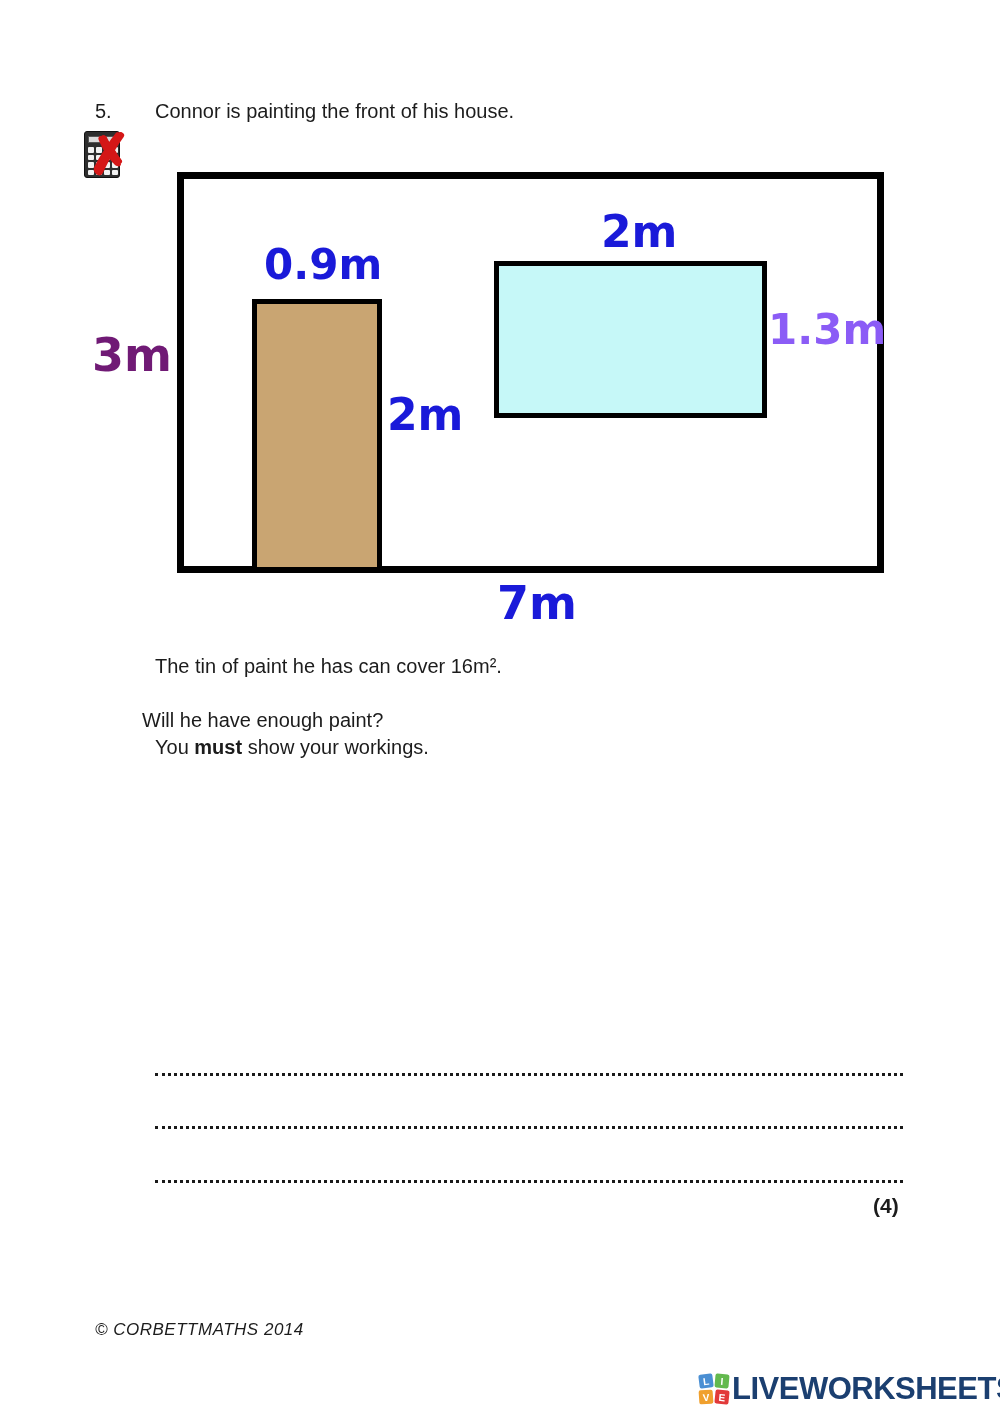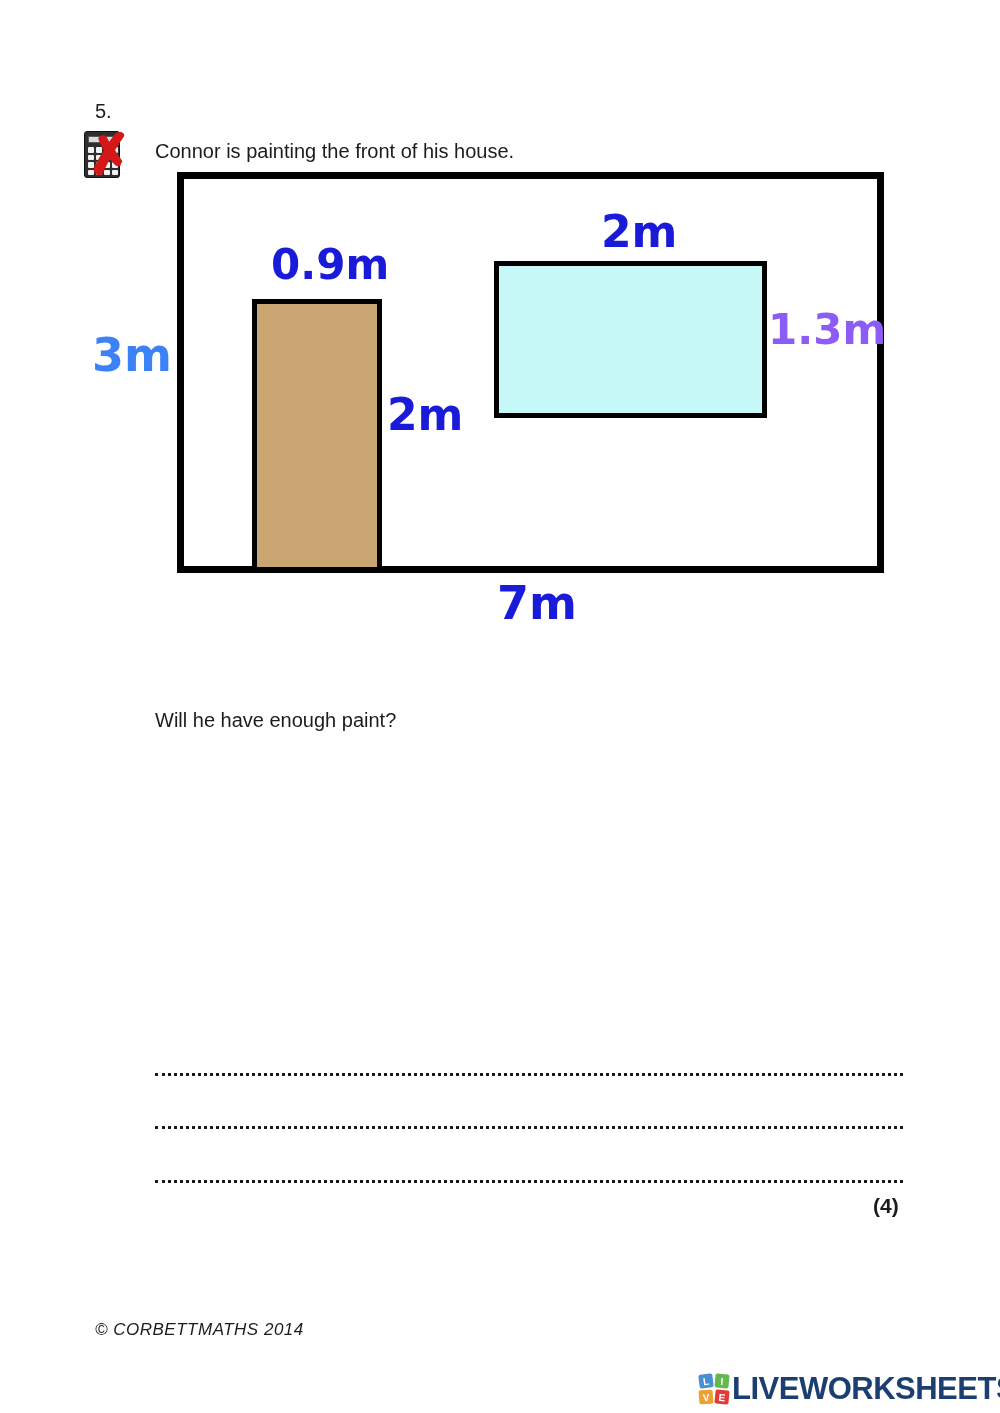--- a/index.html
+++ b/index.html
@@ -7,21 +7,21 @@
   body { font-family: "Liberation Sans", sans-serif; }
   .page {
     position: relative;
     width: 1000px;
     height: 1413px;
     background: #ffffff;
     overflow: hidden;
   }
   .abs { position: absolute; }
   .qnum { font-size: 20px; color: #1c1c1c; }
-  .qtext { font-size: 20px; color: #1c1c1c; margin-top: 40px; }
+  .qtext { font-size: 20px; color: #1c1c1c; }
 
   
   .calc {
     left: 84px; top: 131px; width: 36px; height: 47px;
     background: #2e2e2e; border-radius: 3px; border: 1px solid #111;
   }
   .calc-screen {
     position: absolute; left: 3px; top: 4px; width: 29px; height: 7px;
     background: #dcdcdc; border: 1px solid #555;
   }
@@ -49,21 +49,21 @@
   }
   .window {
     left: 494px; top: 261px; width: 273px; height: 157px;
     border: 5px solid #000;
   }
   .dim {
     font-family: "DejaVu Sans", sans-serif;
     font-weight: 700; line-height: 1;
   }
   .dim-3m   { left: 92px;  top: 332px; font-size: 46px; }
-  .dim-09m  { left: 271px; top: 244px; font-size: 42px; }
+  .dim-09m  { left: 264px; top: 244px; font-size: 42px; }
   .dim-2mw  { left: 601px; top: 210px; font-size: 44px; }
   .dim-2md  { left: 387px; top: 393px; font-size: 44px; }
   .dim-13m  { left: 768px; top: 309px; font-size: 42px; }
   .dim-7m   { left: 489px; top: 580px; font-size: 46px; }
 
   .bodytext { font-size: 20px; color: #1c1c1c; }
 
   .answer-line {
     left: 155px; width: 748px; height: 15px;
     border-bottom: 3px dotted #1a1a1a;
@@ -121,28 +121,32 @@
         <span></span>
         <span></span>
     </div>
   </div>
   <div class="abs no-calc-x">✗</div>
 
   <div class="abs house"></div>
   <div class="abs door" style="background:#c9a572;"></div>
   <div class="abs window" style="background:#c6f8f8;"></div>
 
-  <div class="abs dim dim-3m" style="color:#3b82f6;">3m</div>
+  <div class="abs dim dim-3m" style="color:#701a75;">3m</div>
   <div class="abs dim dim-09m" style="color:#1a1ad9;">0.9m</div>
   <div class="abs dim dim-2mw" style="color:#1a1ad9;">2m</div>
   <div class="abs dim dim-2md" style="color:#1a1ad9;">2m</div>
   <div class="abs dim dim-13m" style="color:#8b5cf6;">1.3m</div>
   <div class="abs dim dim-7m" style="color:#1a1ad9;margin-left:8px;">7m</div>
 
-  <div class="abs bodytext" style="left:155px; top:709px;">Will he have enough paint?</div>
+  <div class="abs bodytext" style="left:155px; top:655px;">The tin of paint he has can cover 16m².</div>
+  <div class="abs bodytext" style="left:142px; top:709px;">Will he have enough paint?</div>
+  <div class="abs bodytext" style="left:155px; top:736px;">
+    <span>You </span><b>must</b><span> show your workings.</span>
+  </div>
 
   <div class="abs answer-line" style="top:1061px;"></div>
   <div class="abs answer-line" style="top:1114px;"></div>
   <div class="abs answer-line" style="top:1168px;"></div>
 
   <div class="abs marks" style="left:873px; top:1194px;">(4)</div>
 
   <div class="abs copyright" style="left:95px; top:1320px;font-style:italic;">© CORBETTMATHS 2014</div>
 
   <div class="abs lw-logo">

